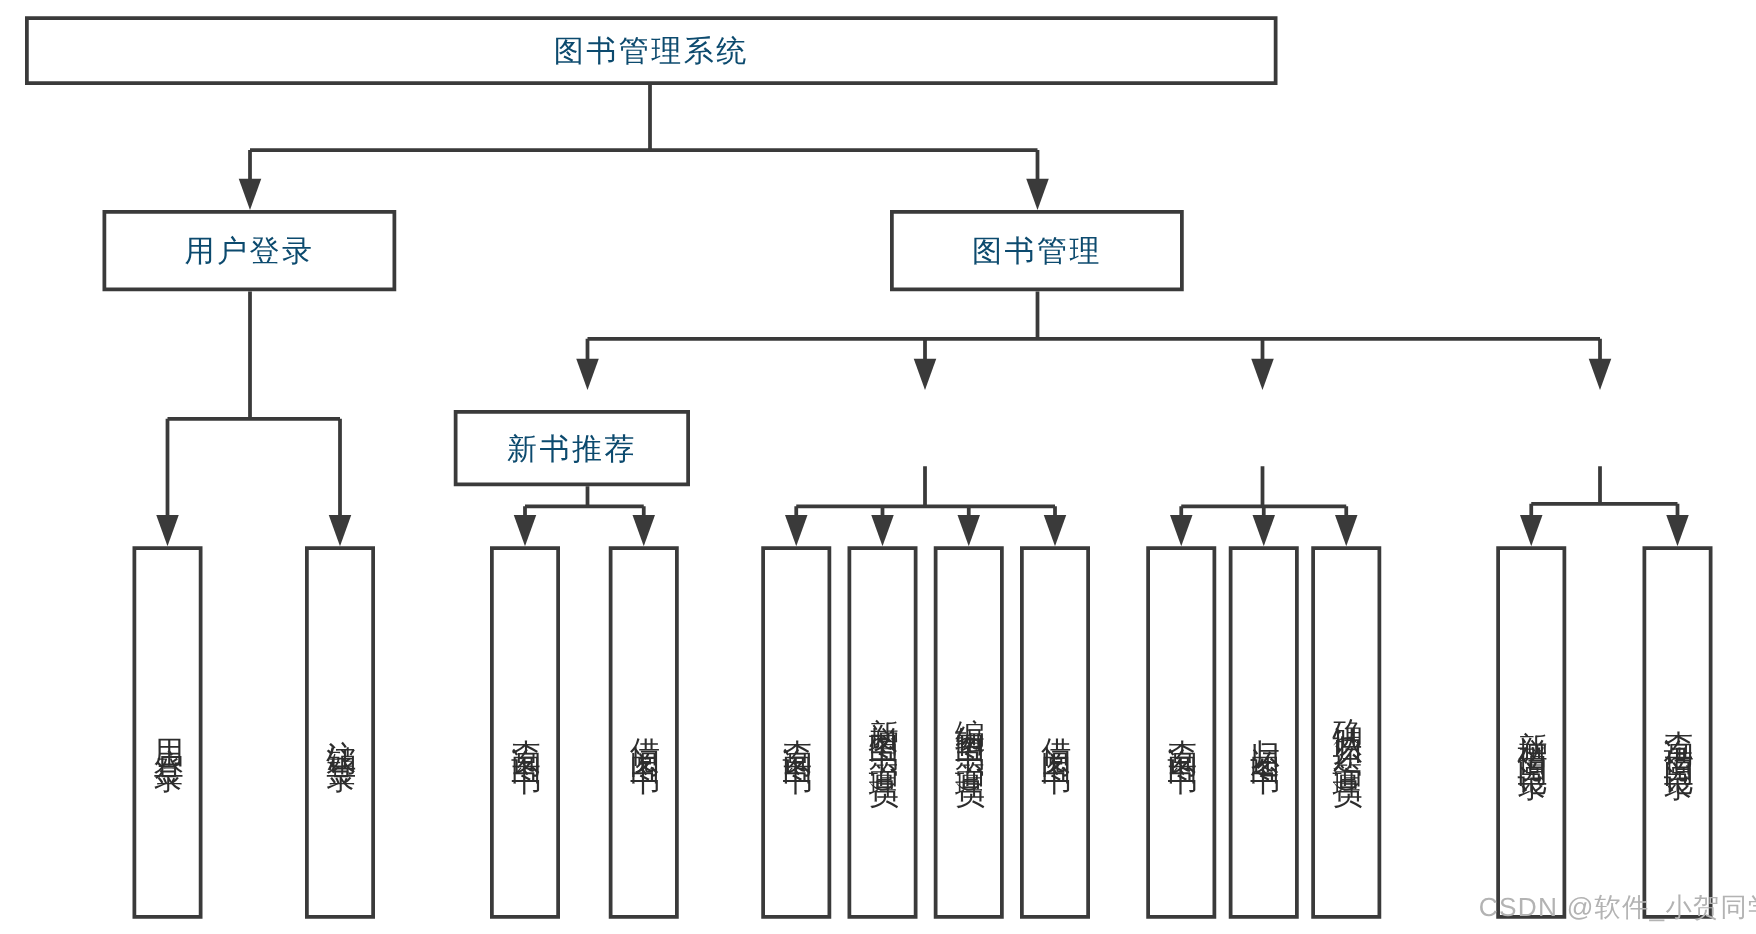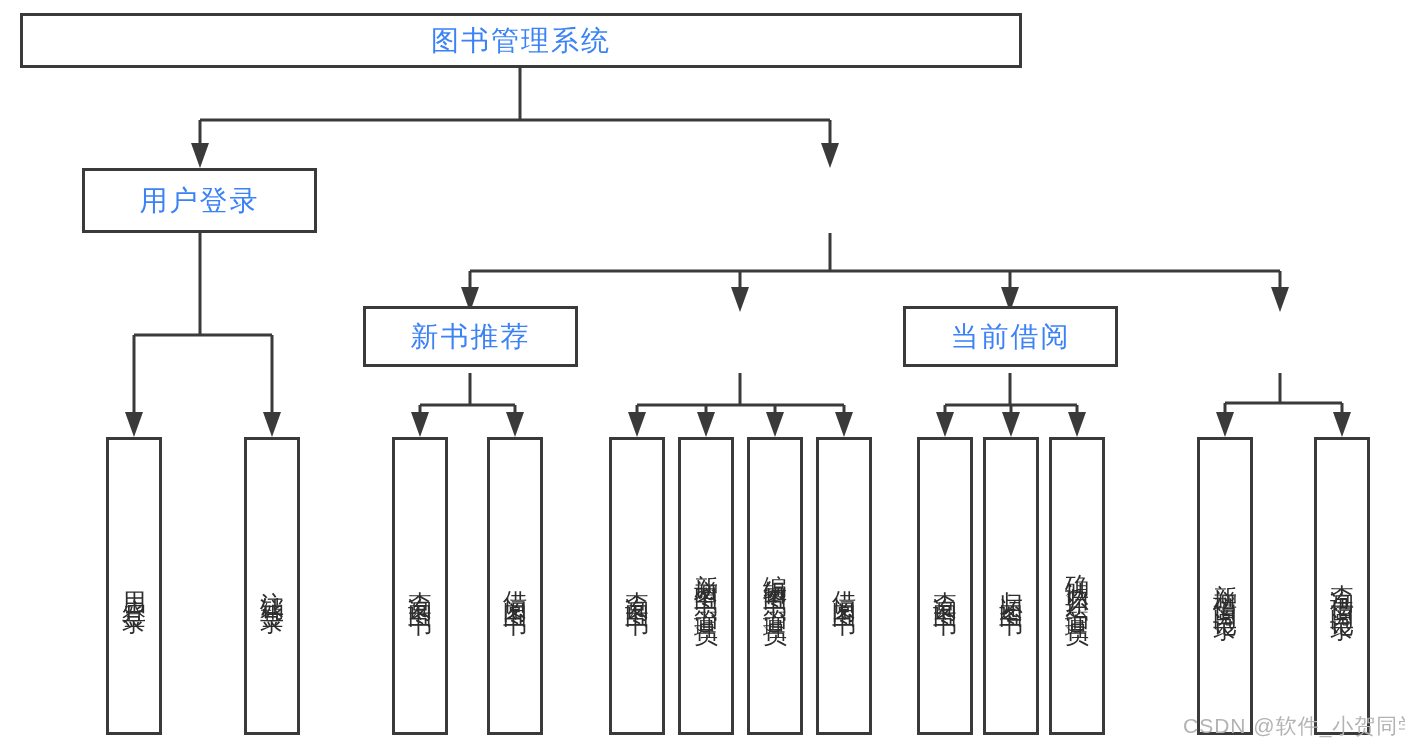--- a/index.html
+++ b/index.html
@@ -20,36 +20,36 @@
     position: absolute;
     box-sizing: border-box;
     border: 3px solid #3a3a3a;
     background: #ffffff;
     display: flex;
     align-items: center;
     justify-content: center;
     color: #2d2d2d;
   }
   .h-label {
-    font-size: 28px;
+    font-size: 24px;
     letter-spacing: 2px;
-    color: #3b82f6;
+    color: #0c4a6e;
     white-space: nowrap;
   }
   .v-label {
     writing-mode: vertical-rl;
     text-orientation: mixed;
     font-size: 24px;
     letter-spacing: 7px;
     color: #2d2d2d;
     line-height: 1;
   }
   .lvl1 { left: 20px;  top: 13px;  width: 1002px; height: 55px; }
   .lvl2 { height: 65px; width: 235px; top: 168px; }
-  .lvl3 { height: 61px; width: 215px; top: 306px; }
+  .lvl3 { height: 61px; width: 189px; top: 328px; }
   .leaf { width: 56px; height: 298px; top: 437px; }
   .watermark {
     position: absolute;
     left: 1183px;
     top: 712px;
     font-size: 21px;
     letter-spacing: 1px;
     color: #b3b3b3;
     z-index: 10;
     white-space: nowrap;
@@ -100,26 +100,26 @@
     </g>
   </svg>
 
   <div class="box lvl1">
     <span class="h-label">图书管理系统</span>
   </div>
 
   <div class="box lvl2" style="left:82px">
     <span class="h-label">用户登录</span>
   </div>
+  <div class="box lvl2" style="left:712px">
+    <span class="h-label">图书管理</span>
+  </div>
 
   <div class="box lvl3" style="left:363px">
     <span class="h-label">新书推荐</span>
-  </div>
-  <div class="box lvl3" style="left:903px">
-    <span class="h-label">当前借阅</span>
   </div>
 
   <div class="box leaf" style="left:106px">
     <span class="v-label">用户登录</span>
   </div>
   <div class="box leaf" style="left:244px">
     <span class="v-label">注销登录</span>
   </div>
 
   <div class="box leaf" style="left:392px">

